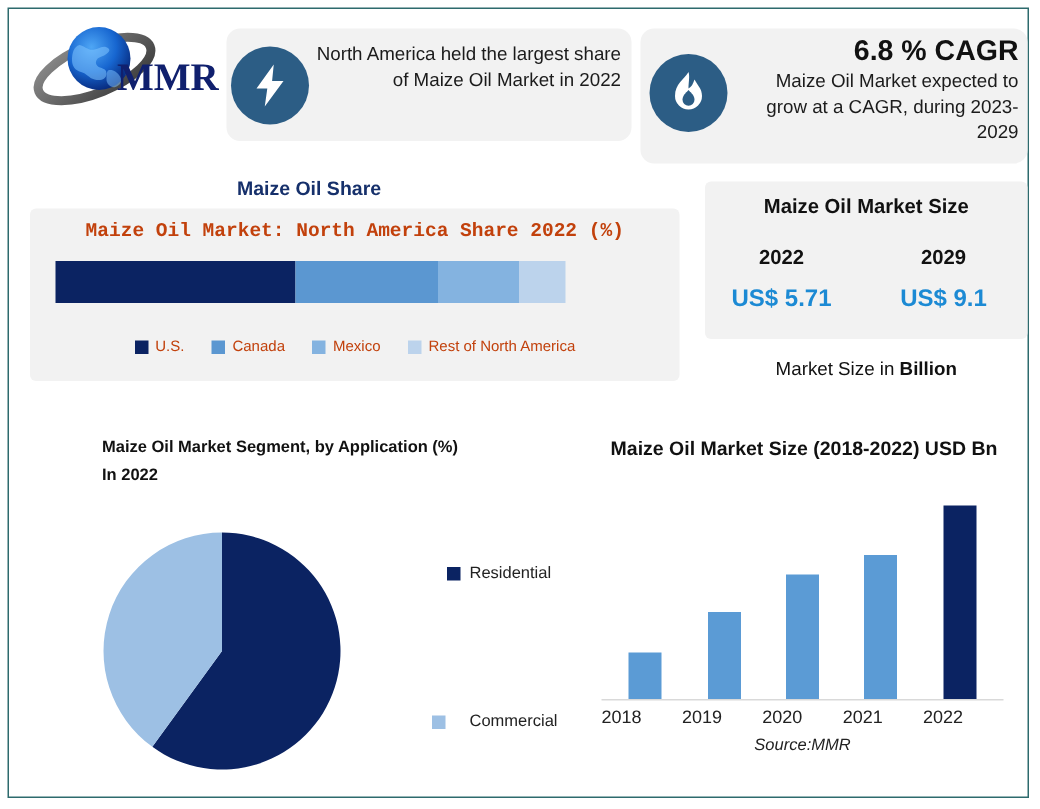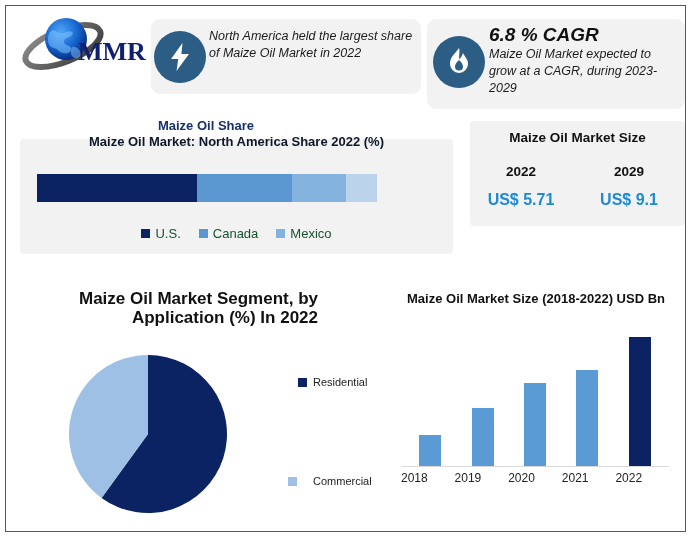--- a/index.html
+++ b/index.html
@@ -13,56 +13,56 @@
 
   
   .panel{position:absolute;background:#f2f2f2;border-radius:9px;box-sizing:border-box;}
   #panel-bolt{left:145px;top:13px;width:270px;height:75px;}
   #panel-flame{left:421px;top:13px;width:258px;height:90px;}
 
   .circ{position:absolute;border-radius:50%;background:#2c5d85;display:flex;align-items:center;justify-content:center;}
   #bolt-circle{left:148px;top:25px;width:52px;height:52px;}
   #flame-circle{left:427px;top:30px;width:52px;height:52px;}
 
-  .banner-txt{position:absolute;text-align:left;color:#1b1b1b;font-size:12.5px;line-height:17px;font-style:italic;}
+  .banner-txt{position:absolute;text-align:right;color:#1b1b1b;font-size:12.5px;line-height:17px;}
   #bolt-text{left:203px;top:22px;width:205px;}
   #flame-text{left:483px;top:20px;width:190px;}
   #flame-text .cagr{display:block;font-weight:bold;font-size:19px;margin-bottom:3px;color:#111;}
 
   
   #market-title{position:absolute;left:100px;top:112px;width:200px;text-align:center;
     font-size:13px;font-weight:bold;color:#16306b;}
 
   
   #na-panel{left:14px;top:133px;width:433px;height:115px;border-radius:4px;}
-  #na-title{position:absolute;left:14px;top:128px;width:433px;text-align:center;
-    font-size:13px;font-weight:bold;color:#0f172a;}
+  #na-title{position:absolute;left:14px;top:140px;width:433px;text-align:center;
+    font-size:13px;font-weight:bold;color:#c2410c;font-family:Liberation Mono, monospace;}
   #na-bar{position:absolute;left:31px;top:168px;width:340px;height:28px;display:flex;}
   #na-bar span{display:block;height:100%;}
   #na-legend{position:absolute;left:14px;top:220px;width:433px;display:flex;
-    justify-content:center;gap:18px;font-size:13px;color:#14532d;}
+    justify-content:center;gap:18px;font-size:10px;color:#c2410c;}
   #na-legend .li{display:flex;align-items:center;gap:5px;}
   #na-legend .sw{width:9px;height:9px;display:block;}
 
   
   #size-panel{left:464px;top:115px;width:215px;height:105px;border-radius:4px;}
   #size-title{position:absolute;left:464px;top:124px;width:215px;text-align:center;
     font-size:13.5px;font-weight:bold;color:#111;}
   .size-col{position:absolute;width:90px;text-align:center;}
   #size-col-2022{left:470px;top:158px;}
   #size-col-2029{left:578px;top:158px;}
   .size-yr{font-size:13.5px;font-weight:bold;color:#111;}
   .size-val{margin-top:12px;font-size:16px;font-weight:bold;color:#1c8ad4;}
   #size-foot{position:absolute;left:464px;top:233px;width:215px;text-align:center;
     font-size:12.5px;color:#111;}
   #size-foot b{font-weight:bold;}
 
   
-  #pie-title{position:absolute;left:62px;top:283px;width:250px;text-align:right;
-    font-size:17px;font-weight:bold;color:#111;line-height:19px;}
+  #pie-title{position:absolute;left:62px;top:283px;width:250px;text-align:left;
+    font-size:11px;font-weight:bold;color:#111;line-height:19px;}
   #pie{position:absolute;left:62px;top:348px;width:160px;height:160px;}
   .pie-leg{position:absolute;display:flex;align-items:center;gap:6px;font-size:11px;color:#222;margin-left:34px;}
   #pie-leg-res{left:258px;top:370px;}
   #pie-leg-com{left:248px;top:469px;gap:16px;}
   .pie-leg .sw{width:9px;height:9px;display:block;}
 
   
   #col-title{position:absolute;left:380px;top:283px;width:300px;text-align:center;
     font-size:13px;font-weight:bold;color:#111;line-height:19px;}
   #col-plot{position:absolute;left:398px;top:325px;width:262px;height:135px;}
@@ -136,34 +136,41 @@
           <span>U.S.</span>
         </div>
         <div class="li">
           <span class="sw" style="background: rgb(91, 151, 209);"></span>
           <span>Canada</span>
         </div>
         <div class="li">
           <span class="sw" style="background: rgb(132, 179, 224);"></span>
           <span>Mexico</span>
         </div>
+        <div class="li">
+          <span class="sw" style="background: rgb(188, 211, 236);"></span>
+          <span>Rest of North America</span>
+        </div>
       </div>
 
   <div class="panel" id="size-panel"></div>
   <div id="size-title">Maize Oil Market Size</div>
 
   <div class="size-col" id="size-col-2022">
     <div class="size-yr">2022</div>
     <div class="size-val">US$ 5.71</div>
   </div>
   <div class="size-col" id="size-col-2029">
     <div class="size-yr">2029</div>
     <div class="size-val">US$ 9.1</div>
   </div>
 
+  <div id="size-foot">
+    <span>Market Size in </span><b>Billion</b>
+  </div>
 
   <div id="pie-title">Maize Oil Market Segment, by Application (%) In 2022</div>
   <svg id="pie" viewBox="0 0 160 160">
         <path d="M80,80 L80,1 A79,79 0 1,1 33.56496506889463,143.91234255562085 Z" fill="#0b2362"></path>
         <path d="M80,80 L33.56496506889463,143.91234255562085 A79,79 0 0,1 79.99999999999999,1 Z" fill="#9dc0e4"></path>
       </svg>
   <div class="pie-leg" id="pie-leg-res">
     <span class="sw" style="background: rgb(11, 35, 98);"></span>
     <span>Residential</span>
   </div>
@@ -181,15 +188,16 @@
         <div class="col-bar" style="height: 95.5357%; background: rgb(11, 35, 98); left: 90%; margin-left: -11px;"></div>
       </div>
   <div id="col-axis"></div>
   <div id="col-labels">
         <div>2018</div>
         <div>2019</div>
         <div>2020</div>
         <div>2021</div>
         <div>2022</div>
       </div>
+  <div id="col-source">Source:MMR</div>
 
 </div>
 </div>
 
 </body></html>

